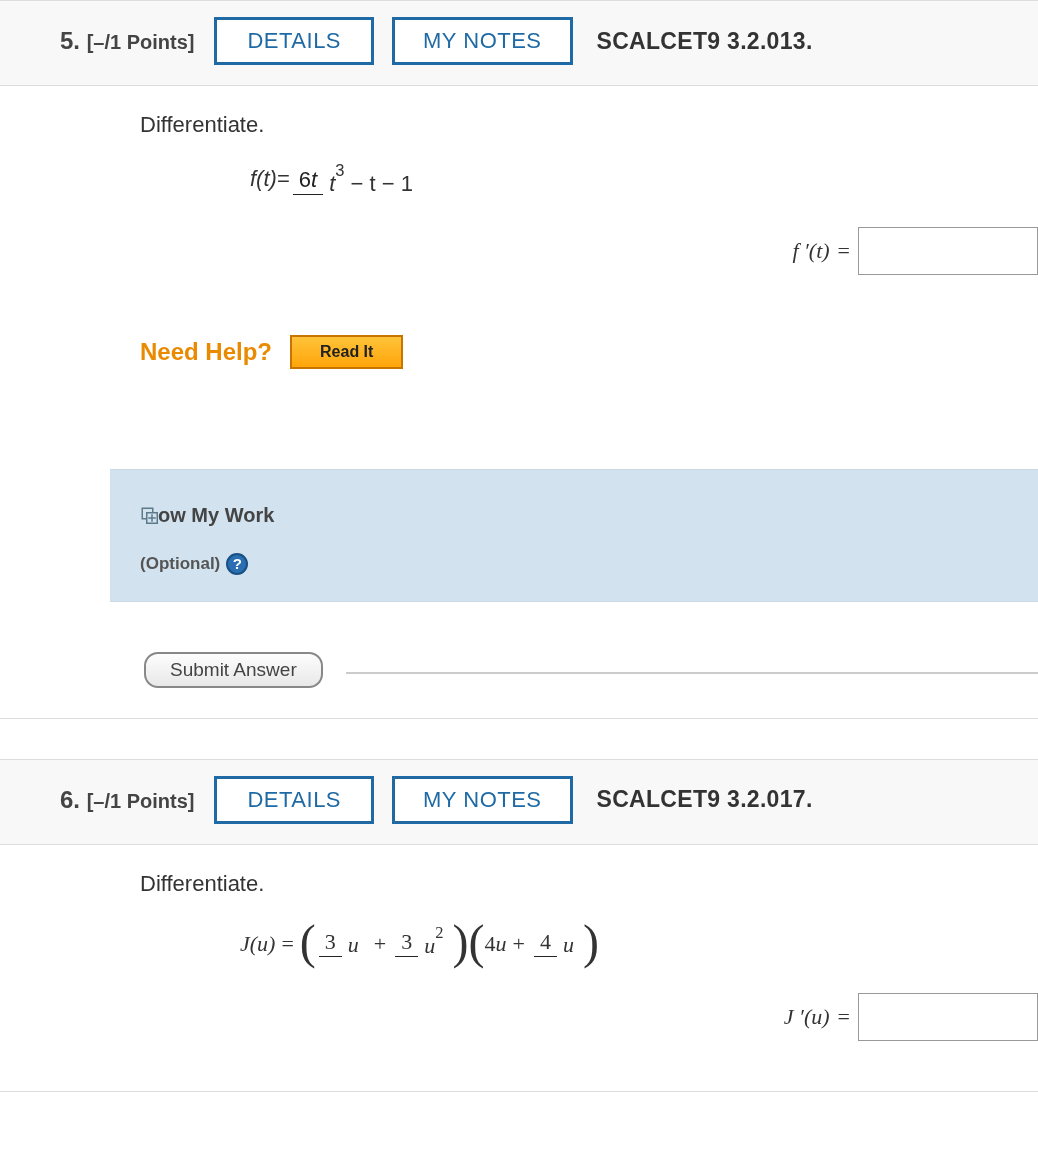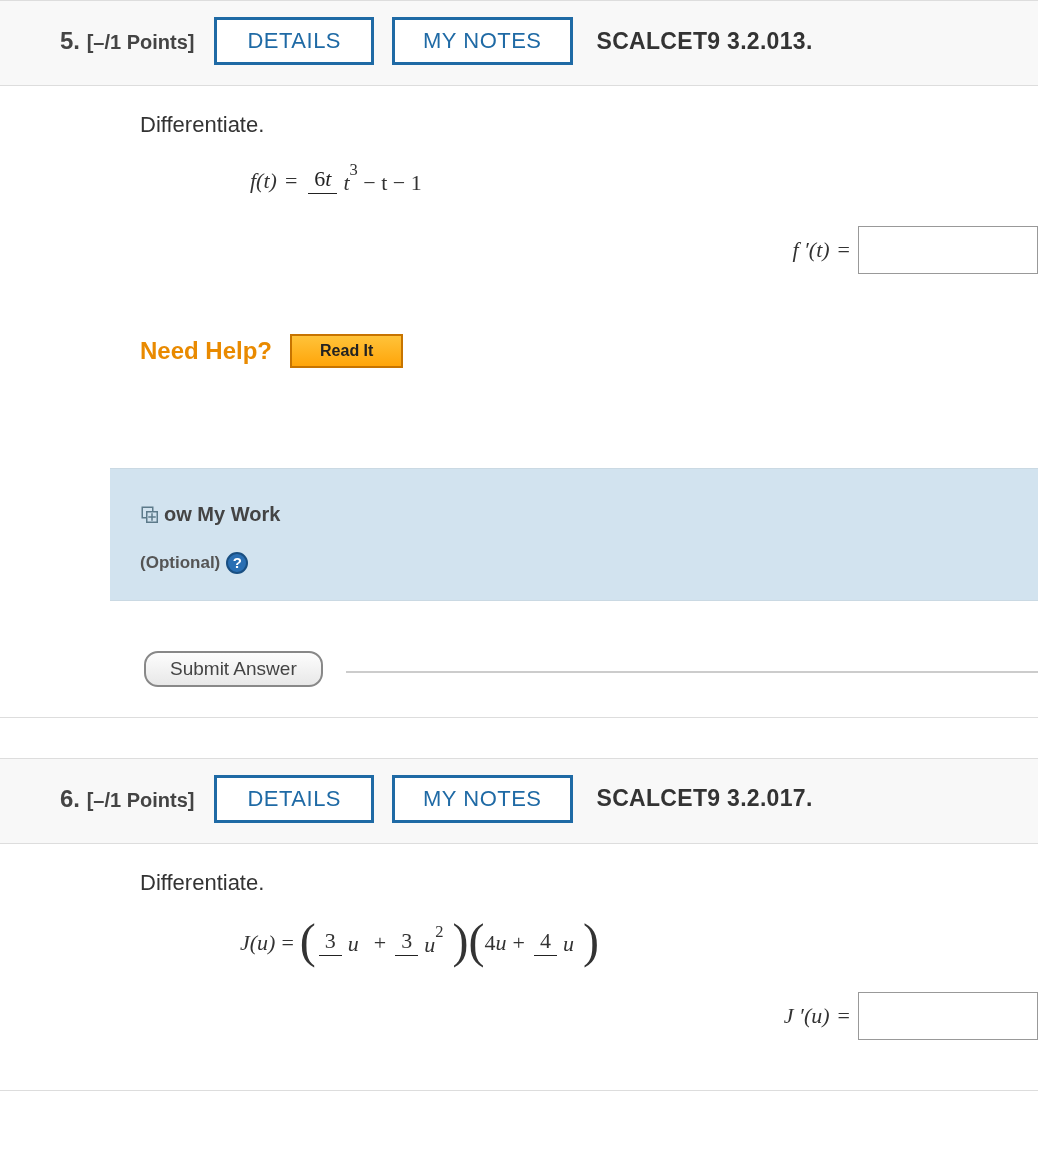--- a/index.html
+++ b/index.html
@@ -67,24 +67,23 @@
     }
     .prompt {
       font-size: 22px;
       color: #333;
       margin-bottom: 28px;
     }
     .equation-area {
       margin: 0 0 30px 110px;
       font-size: 22px;
       font-style: italic;
-      font-family: Liberation Serif, serif;
-      display: flex;
-      align-items: center;
-      gap: 8px;
+      font-family: Liberation Sans, sans-serif;
+      display: flex;
+      align-items: flex-start;
     }
     .frac {
       display: inline-flex;
       align-items: center;
       font-style: normal;
       vertical-align: middle;
       margin: 0 3px;
     }
     .frac .num {
       border-bottom: 1.5px solid #222;
@@ -144,21 +143,20 @@
       margin-right: -0px;
       margin-bottom: 50px;
     }
     .show-work-title {
       font-size: 20px;
       font-weight: bold;
       color: #444;
       margin-bottom: 26px;
       display: flex;
       align-items: center;
-      gap: 6px;
     }
     .expand-icon {
       width: 18px;
       height: 18px;
       color: #5c7a8a;
     }
     .optional-row {
       display: flex;
       align-items: center;
       gap: 6px;

